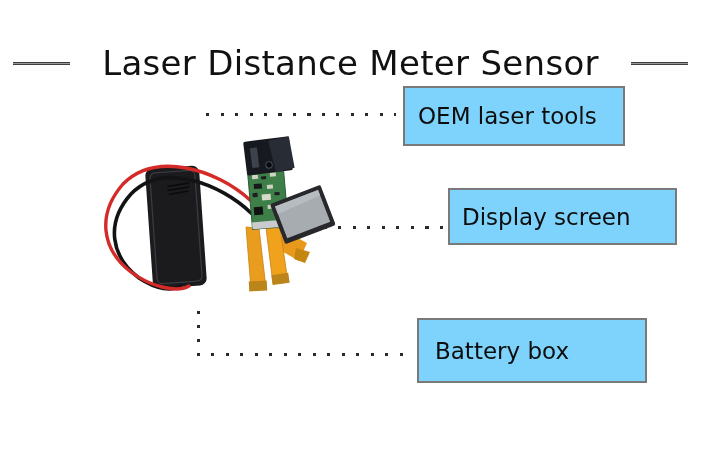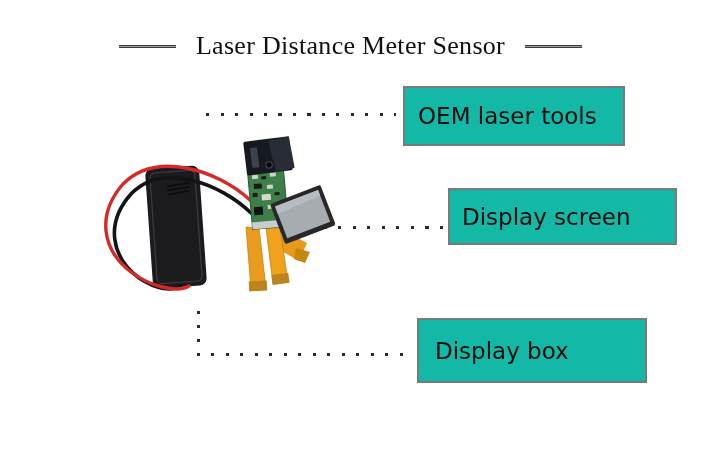--- a/index.html
+++ b/index.html
@@ -27,26 +27,25 @@
     align-items: center;
     justify-content: center;
     gap: 20px;
   }
   .title-rule {
     width: 57px;
     height: 3px;
     background: linear-gradient(#3f3f3f 0 1px, #9a9a9a 1px 2px, #3f3f3f 2px 3px);
   }
   .page-title {
-    margin: 0;
-    font-size: 26px;
+    margin: 12px;
+    font-size: 34px;
     font-weight: 500;
     letter-spacing: 0.3px;
     white-space: nowrap;
-    font-family: Liberation Serif, serif;
   }
 
   
   .lead-h {
     position: absolute;
     height: 3px;
     background-image: repeating-linear-gradient(to right, #2b2b2b 0 3px, transparent 3px 14.5px);
   }
   .lead-v {
     position: absolute;
@@ -55,21 +54,21 @@
   }
   .lead-oem      { left: 206px; top: 113px; width: 190px; }
   .lead-display  { left: 324px; top: 226px; width: 121px; }
   .lead-batt-v   { left: 197px; top: 311px; height: 42px; }
   .lead-batt-h   { left: 197px; top: 353px; width: 206px; }
 
   
   .callout {
     position: absolute;
     box-sizing: border-box;
-    background: #14b8a6;
+    background: #7dd3fc;
     border: 2px solid #7a7a7a;
     display: flex;
     align-items: center;
     font-size: 23px;
     color: #0d0d0d;
     white-space: nowrap;
   }
   .callout-oem     { left: 403px; top: 86px;  width: 222px; height: 60px; padding-left: 13px; }
   .callout-display { left: 448px; top: 188px; width: 229px; height: 57px; padding-left: 12px; }
   .callout-battery { left: 417px; top: 318px; width: 230px; height: 65px; padding-left: 16px; }
@@ -151,16 +150,16 @@
   <div class="lead-v lead-batt-v"></div>
   <div class="lead-h lead-batt-h"></div>
 
   <div class="callout callout-oem">
     <span>OEM laser tools</span>
   </div>
   <div class="callout callout-display">
     <span>Display screen</span>
   </div>
   <div class="callout callout-battery">
-    <span>Display box</span>
+    <span>Battery box</span>
   </div>
 
 </div>
 
 </body></html>

